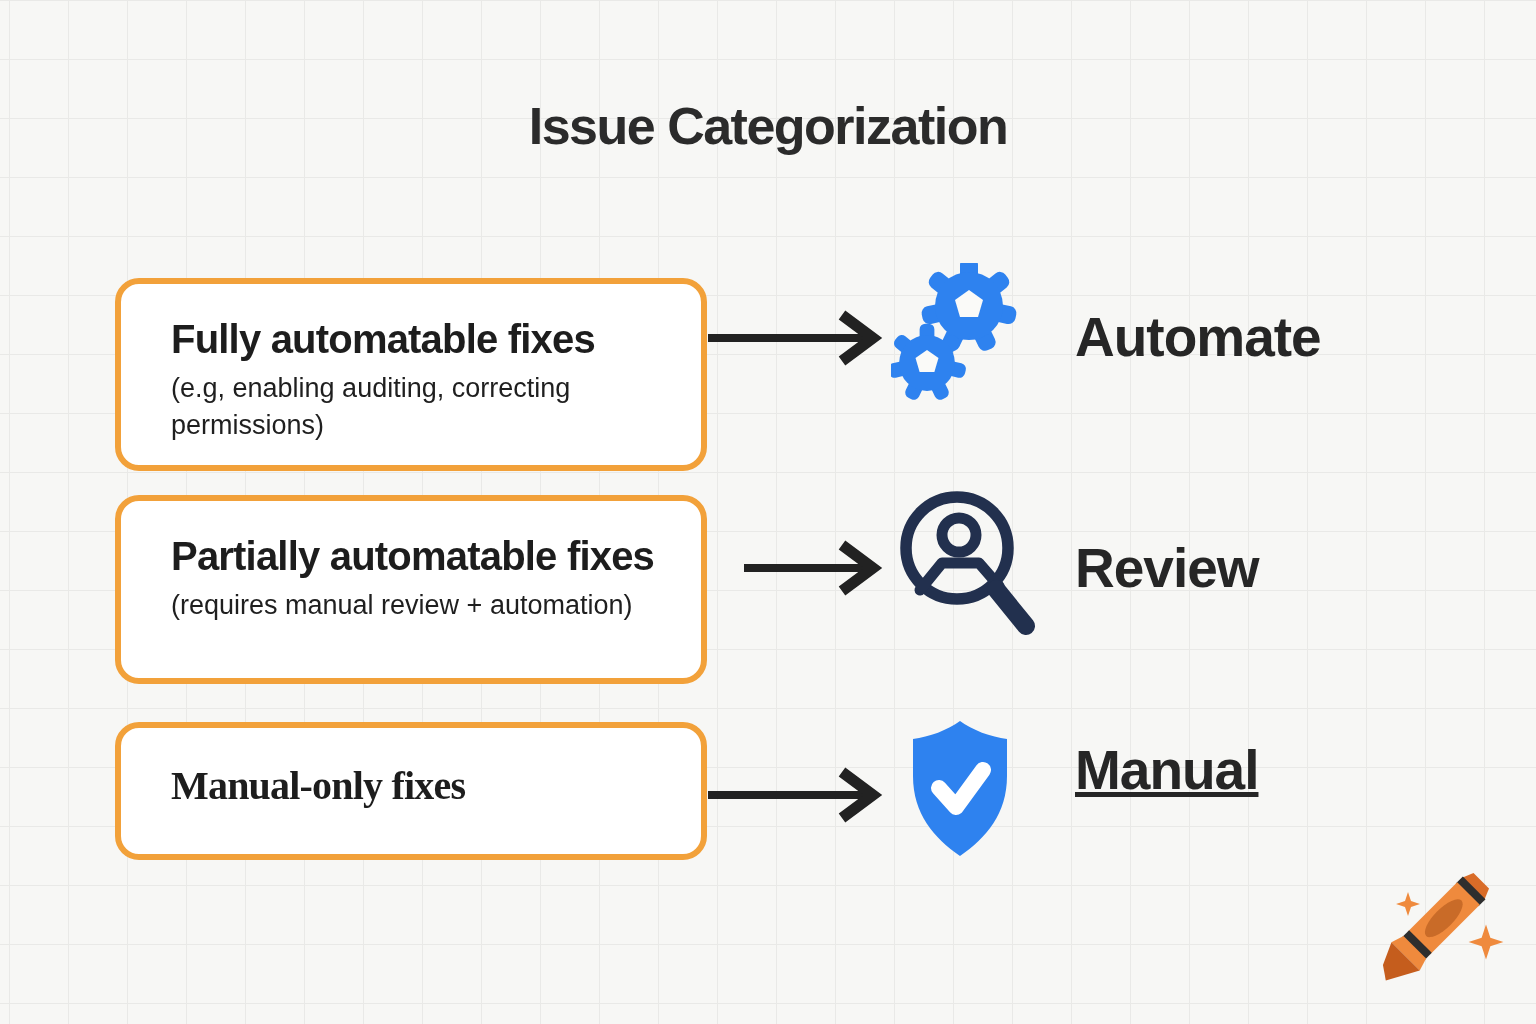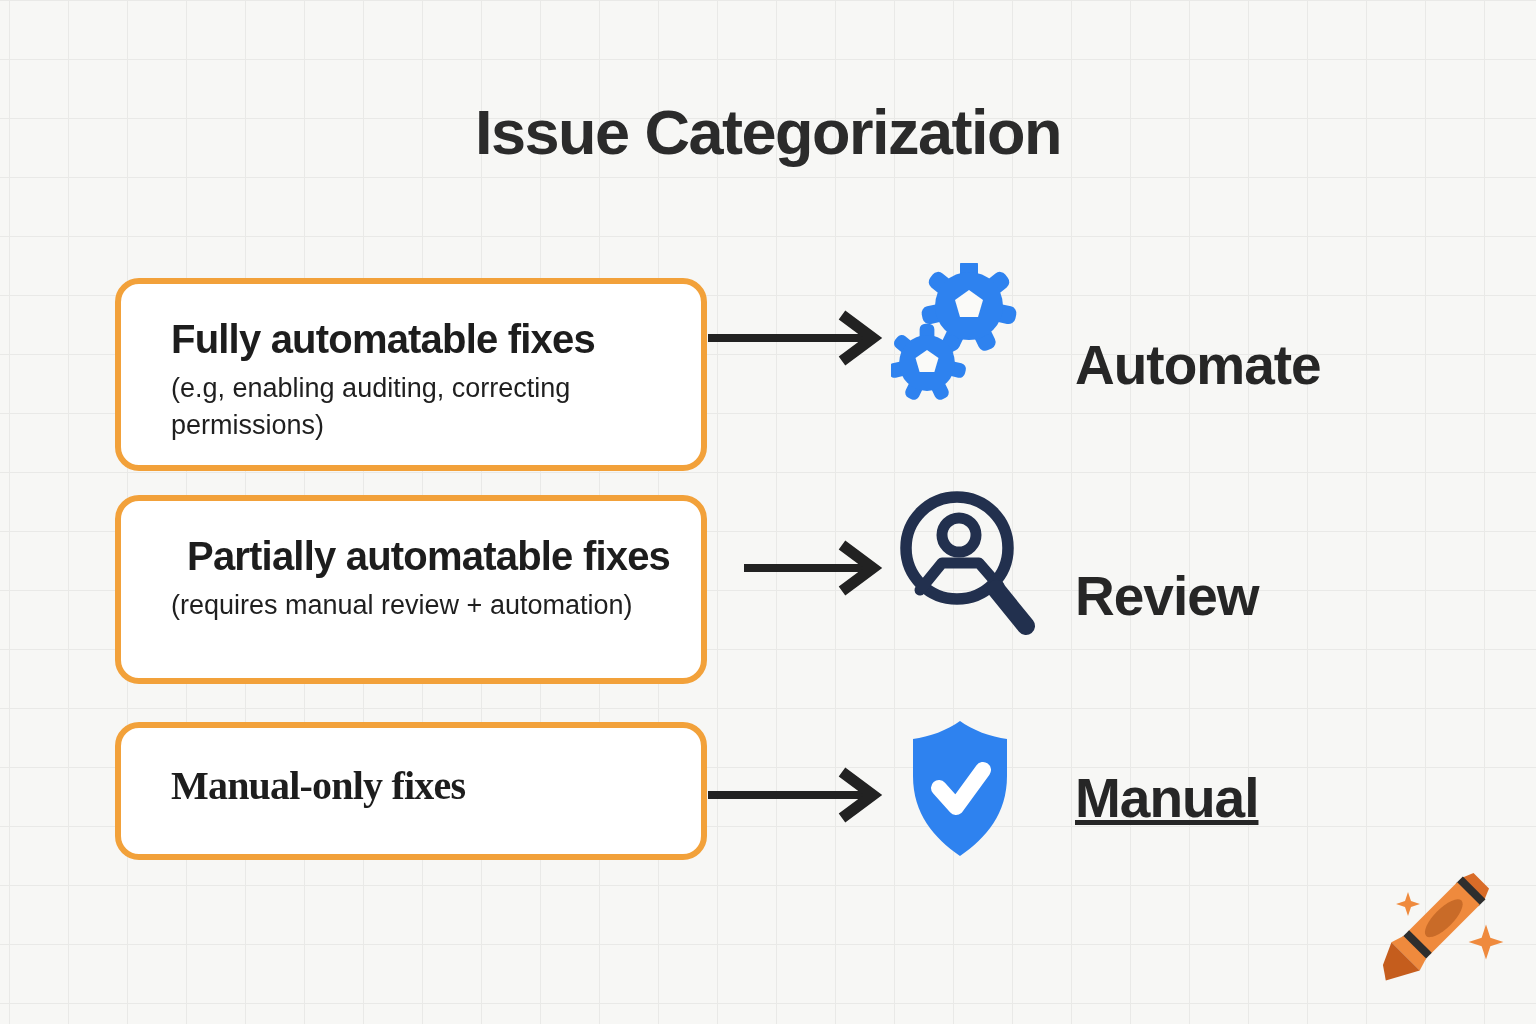--- a/index.html
+++ b/index.html
@@ -30,21 +30,21 @@
     background-image:
       linear-gradient(var(--grid_line) 1.5px, transparent 1.5px),
       linear-gradient(90deg, var(--grid_line) 1.5px, transparent 1.5px);
     background-size:59px 59px;
     background-position:9px 0px;
   }
   .title{
     position:absolute;
     left:0;right:0;top:96px;
     text-align:center;
-    font-size:63px;
+    font-size:52px;
     font-weight:700;
     letter-spacing:-1.5px;
     color:#2B2B2B;
   }
   .cat-box{
     position:absolute;
     left:115px;
     width:592px;
     background:#ffffff;
     border:6px solid var(--box_border);
@@ -60,21 +60,21 @@
     letter-spacing:-0.8px;
     color:#1D1D1D;
     line-height:1.15;
   }
   .box-heading.overflowing{
     display:inline-block;
     white-space:nowrap;
     background:#ffffff;
     border-radius:16px;
     padding:6px 18px 6px 0;
-    margin:-6px 16px;
+    margin:-6px 0;
     position:relative;
     z-index:2;
   }
   .box-subtext{
     margin-top:8px;
     font-size:27px;
     font-weight:400;
     color:#1F1F1F;
     line-height:1.38;
     max-width:470px;
@@ -89,21 +89,20 @@
   .navy-stroke{stroke:var(--icon_navy);fill:none;}
   .shield-fill{fill:var(--icon_blue);}
   .row-label{
     position:absolute;
     left:1075px;
     font-size:55px;
     font-weight:700;
     letter-spacing:-1px;
     color:#262626;
     line-height:1;
-    margin-top:28px;
   }
   .label-1{top:310px;}
   .label-2{top:541px;}
   .label-3{top:743px;text-decoration:underline;}
   .watermark{position:absolute;left:1362px;top:858px;}
   .spark{fill:var(--crayon_orange);}
 </style>
 </head>
 <body>
 

